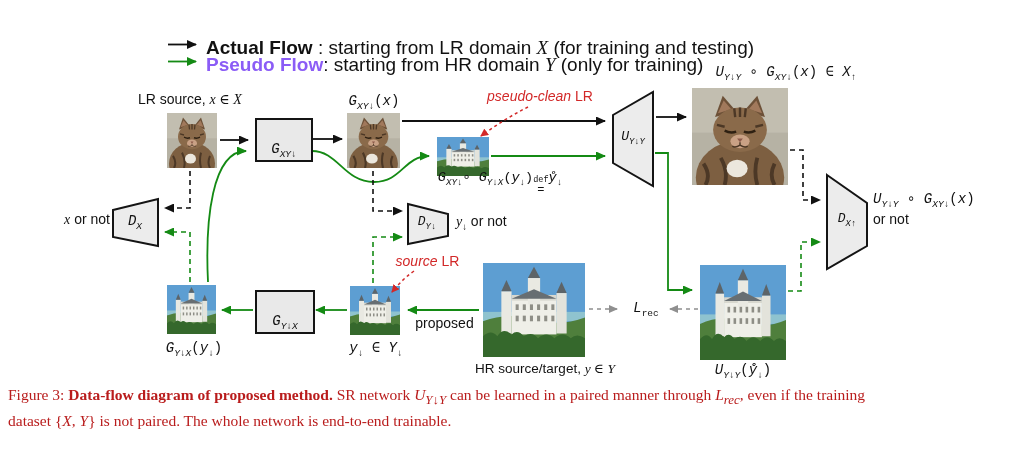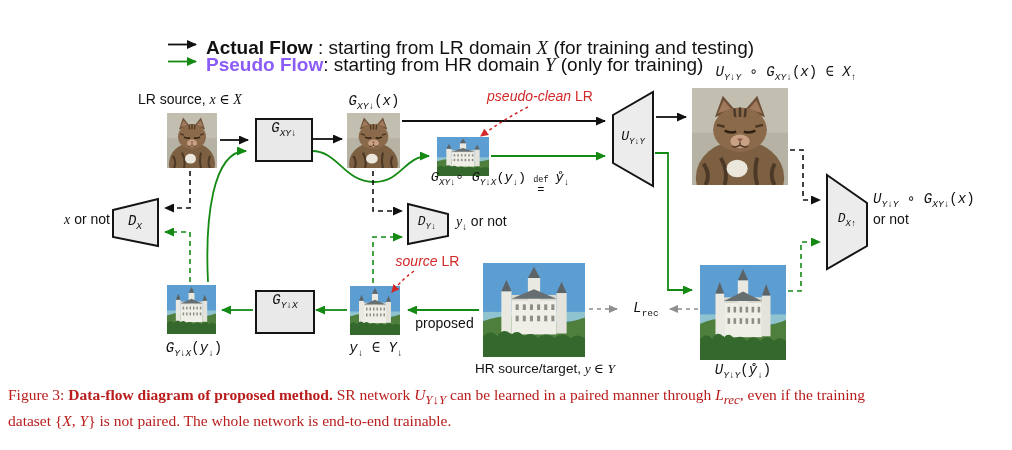--- a/index.html
+++ b/index.html
@@ -2,32 +2,32 @@
 <html><head>
 <meta charset="utf-8">
 <style>
   html,body{margin:0;padding:0;background:#ffffff;}
   .stage{position:relative;width:1012px;height:450px;background:#ffffff;overflow:hidden;
          font-family:"Liberation Sans","DejaVu Sans",sans-serif;color:#111;}
   .wires{position:absolute;left:0;top:0;z-index:2;pointer-events:none;}
   .img{position:absolute;z-index:1;}
   .img svg{display:block;}
   .gbox{position:absolute;z-index:3;background:#e9e9e9;border:2px solid #141414;
-        display:flex;align-items:flex-start;justify-content:center;}
+        display:flex;align-items:flex-end;justify-content:center;}
   .lbl{position:absolute;z-index:3;font-size:13.5px;white-space:nowrap;line-height:1.25;}
   .center{text-align:center;}
   .right{text-align:right;}
   .math{font-family:Liberation Mono, monospace;font-size:14px;}
   .math sub, .lbl sub{font-size:0.68em;}
   .m{font-family:"Liberation Serif","DejaVu Serif",serif;}
   .red{color:#d22828;}
   .green{color:#148a14;}
   b.green{color:#8b5cf6;}
   .defeq{display:inline-flex;flex-direction:column;align-items:center;line-height:1;
-         vertical-align:-1px;margin:0 7px;}
+         vertical-align:-1px;margin:0 0;}
   .defeq .def{font-size:8.5px;font-style:normal;line-height:1;}
   .defeq .eq{font-size:12px;line-height:0.9;}
   .caption{position:absolute;z-index:3;font-family:"Liberation Serif","DejaVu Serif",serif;
            font-size:15.5px;line-height:21px;color:#b91c1c;white-space:nowrap;}
   .legendrow{position:absolute;z-index:3;font-size:19px;white-space:nowrap;}
 </style>
 </head>
 <body>
 
 <div class="stage">

